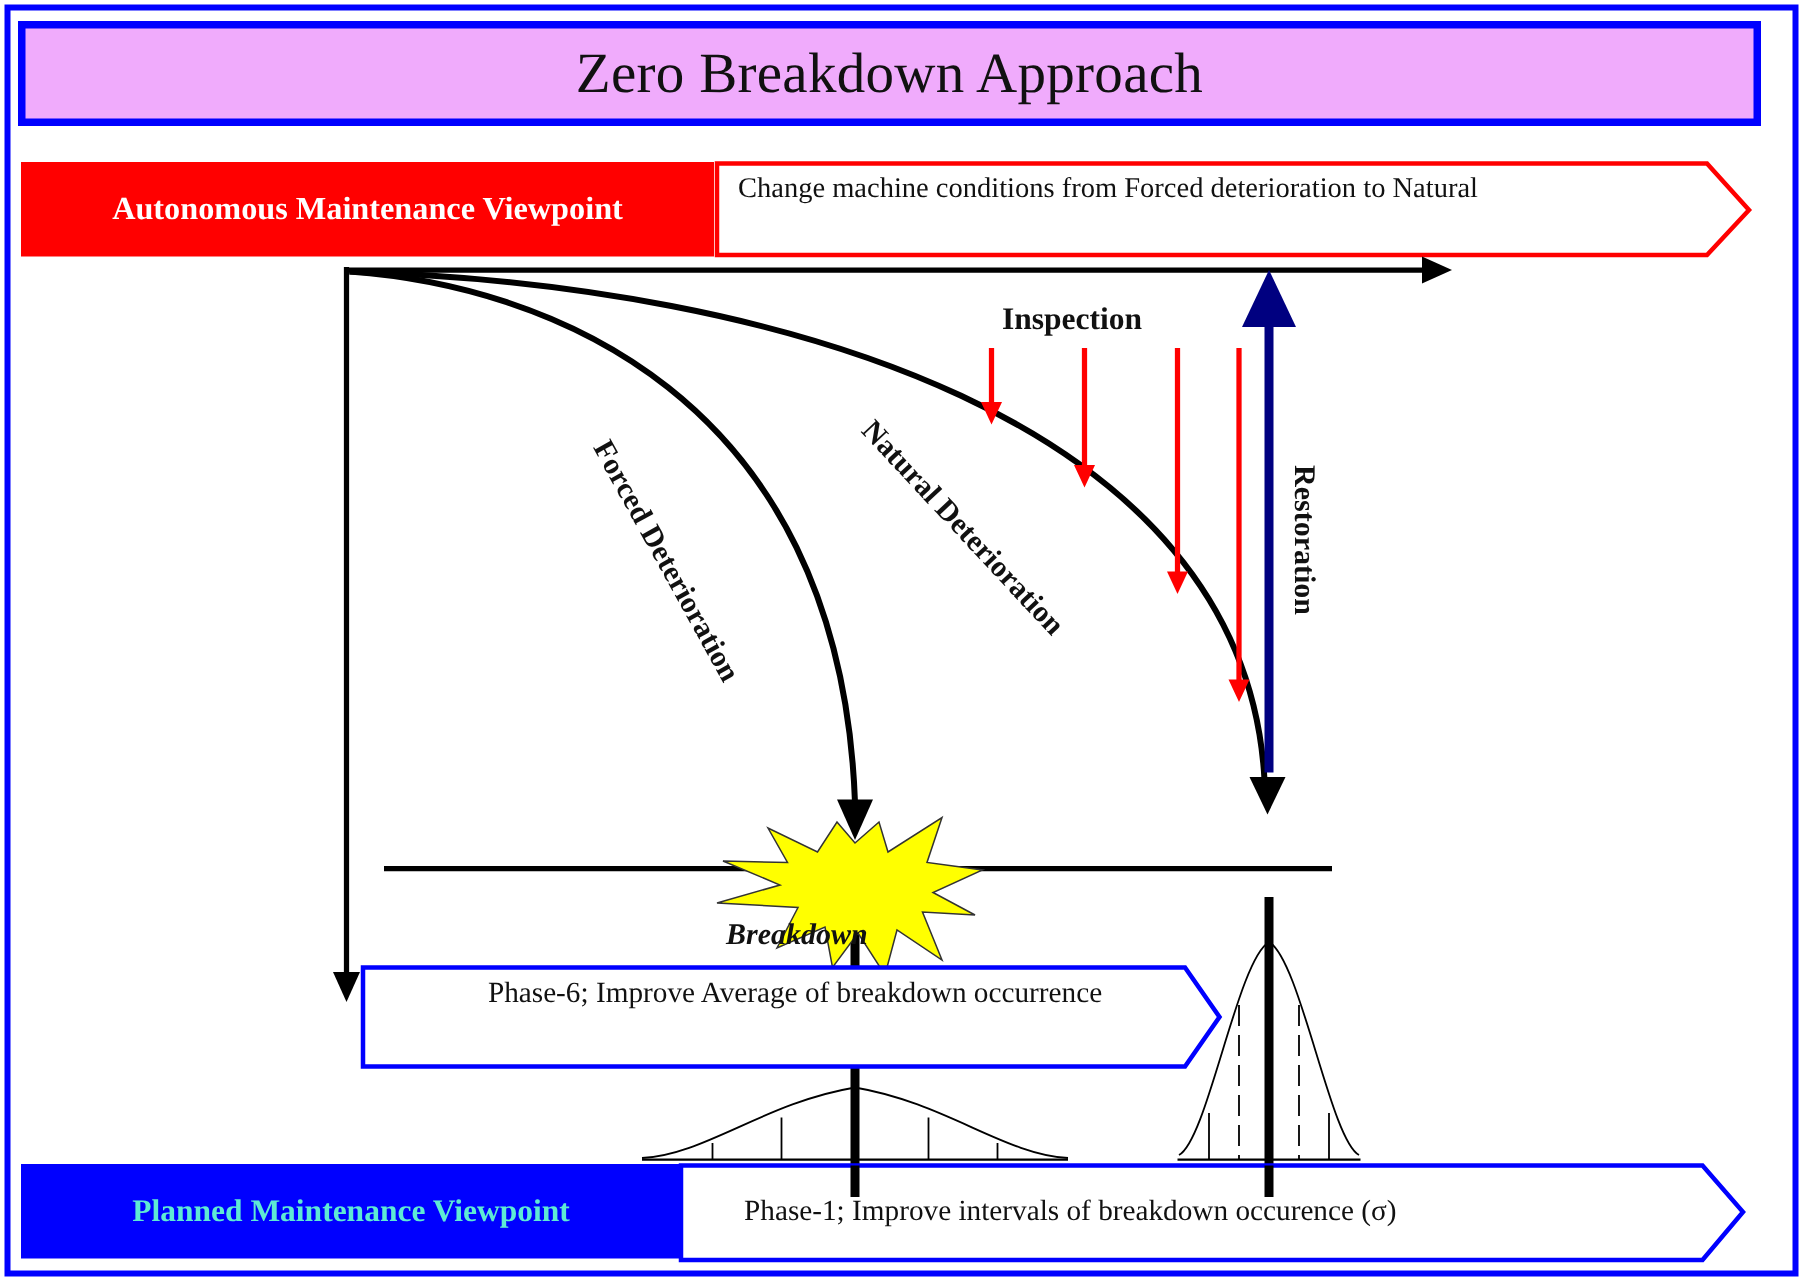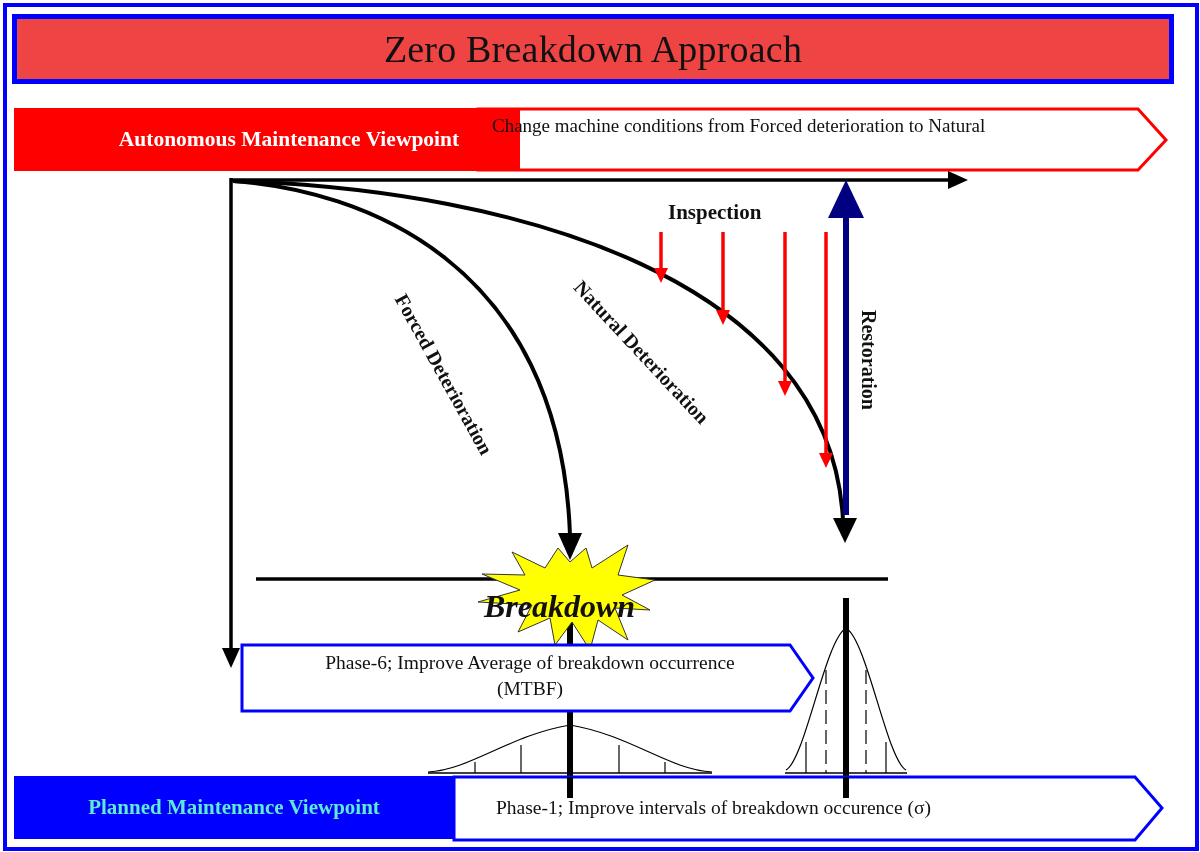--- a/index.html
+++ b/index.html
@@ -1,32 +1,32 @@
 <!DOCTYPE html>
 <html><head>
   <meta charset="utf-8">
   <style>
     html, body { margin: 0; padding: 0; background: #ffffff; }
     body { width: 1200px; height: 852px; position: relative; overflow: hidden; font-family: "Liberation Serif", "DejaVu Serif", serif; }
     .frame { position: absolute; left: 3px; top: 3px; width: 1188px; height: 840px; border: 4px solid #0000ff; box-sizing: content-box; }
-    .title-box { position: absolute; left: 12px; top: 14px; width: 1162px; height: 70px; border: 5px solid #0000ff; box-sizing: border-box; display: flex; align-items: center; justify-content: center; background: #ef4444; }
+    .title-box { position: absolute; left: 12px; top: 14px; width: 1162px; height: 70px; border: 5px solid #0000ff; box-sizing: border-box; display: flex; align-items: center; justify-content: center; background: #f0abfc; }
     .title-text { font-size: 38px; color: #111; letter-spacing: 0.2px; }
-    .am-label { position: absolute; left: 14px; top: 108px; width: 462px; height: 63px; background: #ff0000; color: #fff; font-weight: bold; font-size: 21.5px; display: flex; align-items: center; justify-content: center; padding-left: 44px; }
+    .am-label { position: absolute; left: 14px; top: 108px; width: 462px; height: 63px; background: #ff0000; color: #fff; font-weight: bold; font-size: 21.5px; display: flex; align-items: center; justify-content: center; }
     .pm-label { position: absolute; left: 14px; top: 776px; width: 440px; height: 63px; background: #0000ff; color: #5eead4; font-weight: bold; font-size: 21px; display: flex; align-items: center; justify-content: center; }
     svg.diagram { position: absolute; left: 0; top: 0; }
     .chev-text { position: absolute; color: #111; font-size: 19px; line-height: 26px; }
     .am-text { left: 492px; top: 113px; }
     .phase2-text { left: 250px; top: 650px; width: 560px; text-align: center; font-size: 19.5px; line-height: 26px; }
     .phase1-text { left: 468px; top: 795px; font-size: 19.5px; margin-left: 28px; }
     .lbl { position: absolute; font-weight: bold; color: #111; white-space: nowrap; transform-origin: 0 0; }
     .inspection { left: 668px; top: 200px; font-size: 21px; }
     .forced { left: 410px; top: 290px; font-size: 20px; transform: rotate(61deg); }
     .natural { left: 586px; top: 276px; font-size: 20px; transform: rotate(47deg); }
     .restoration { left: 880px; top: 310px; font-size: 20px; transform: rotate(90deg); }
-    .breakdown { position: absolute; left: 484px; top: 588px; font-size: 32px; font-weight: bold; font-style: italic; color: #111; }
+    .breakdown { position: absolute; left: 484px; top: 612px; font-size: 20px; font-weight: bold; font-style: italic; color: #111; }
   </style>
 </head>
 <body>
 
 <div class="frame"></div>
 
 <div class="title-box">
   <span class="title-text">Zero Breakdown Approach</span>
 </div>
 
@@ -110,17 +110,16 @@
 </div>
 
 <div class="lbl inspection">Inspection</div>
 <div class="lbl forced">Forced Deterioration</div>
 <div class="lbl natural">Natural Deterioration</div>
 <div class="lbl restoration">Restoration</div>
 <div class="breakdown">Breakdown</div>
 
 <div class="chev-text phase2-text">
   <div>Phase-6; Improve Average of breakdown occurrence</div>
-  <div>(MTBF)</div>
 </div>
 
 <div class="pm-label">Planned Maintenance Viewpoint</div>
 <div class="chev-text phase1-text">Phase-1; Improve intervals of breakdown occurence (σ)</div>
 
 </body></html>

